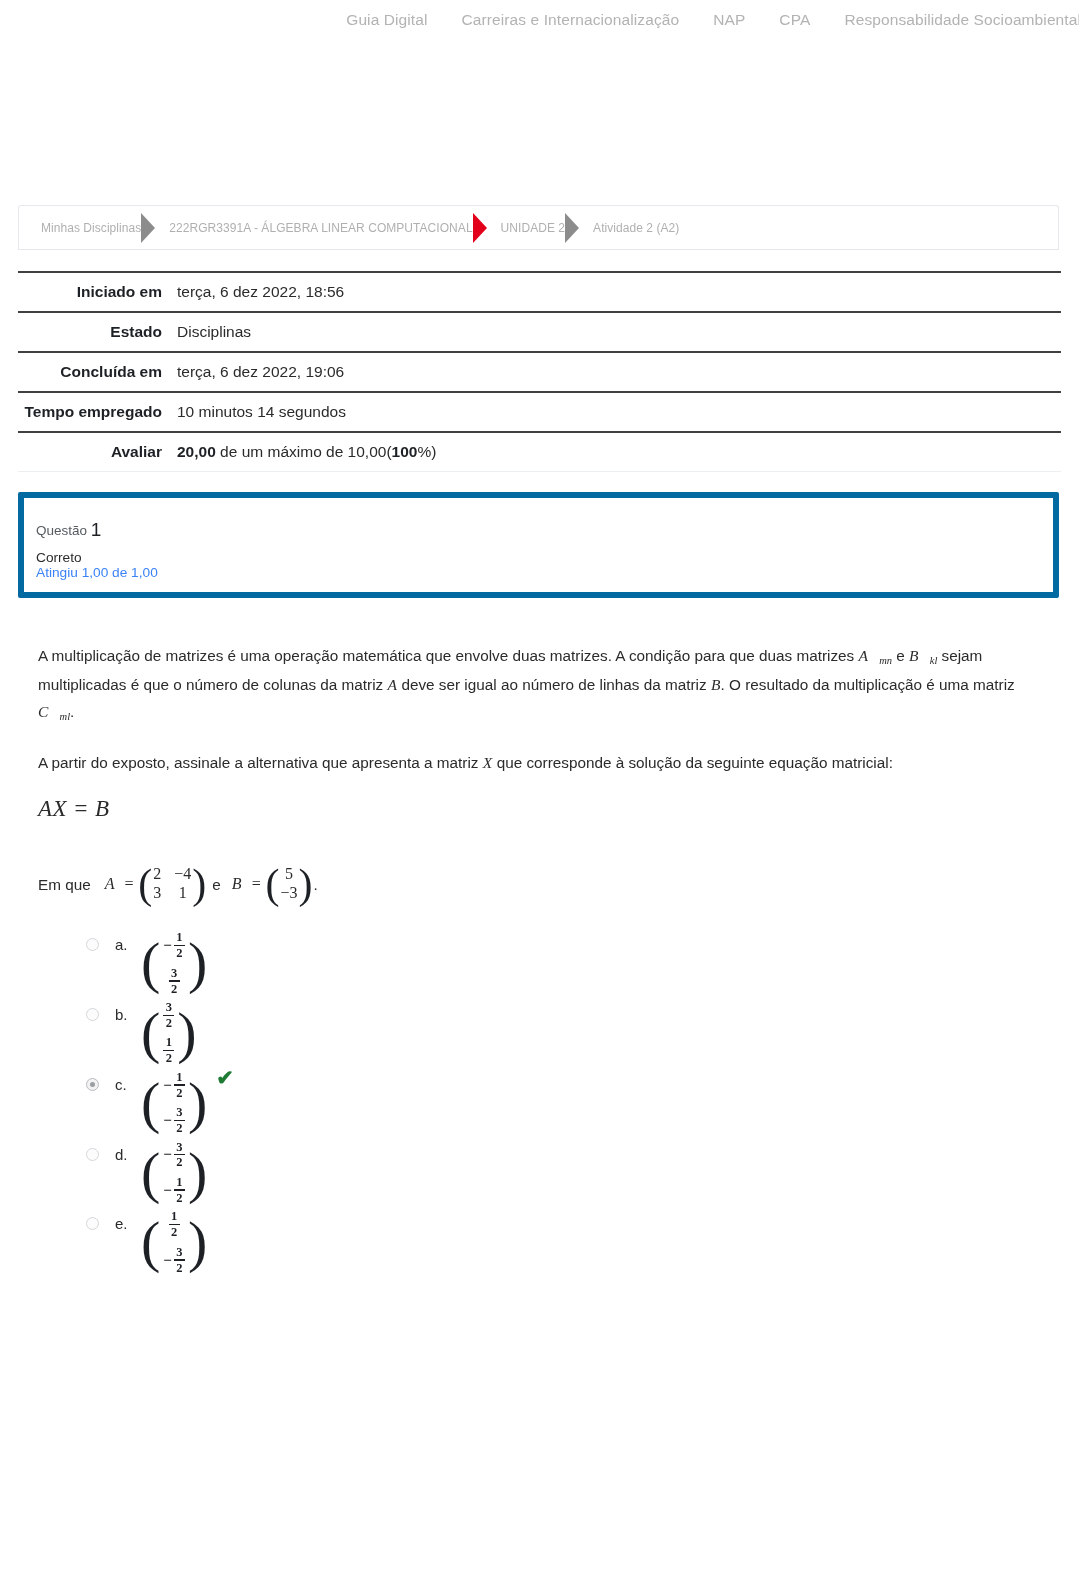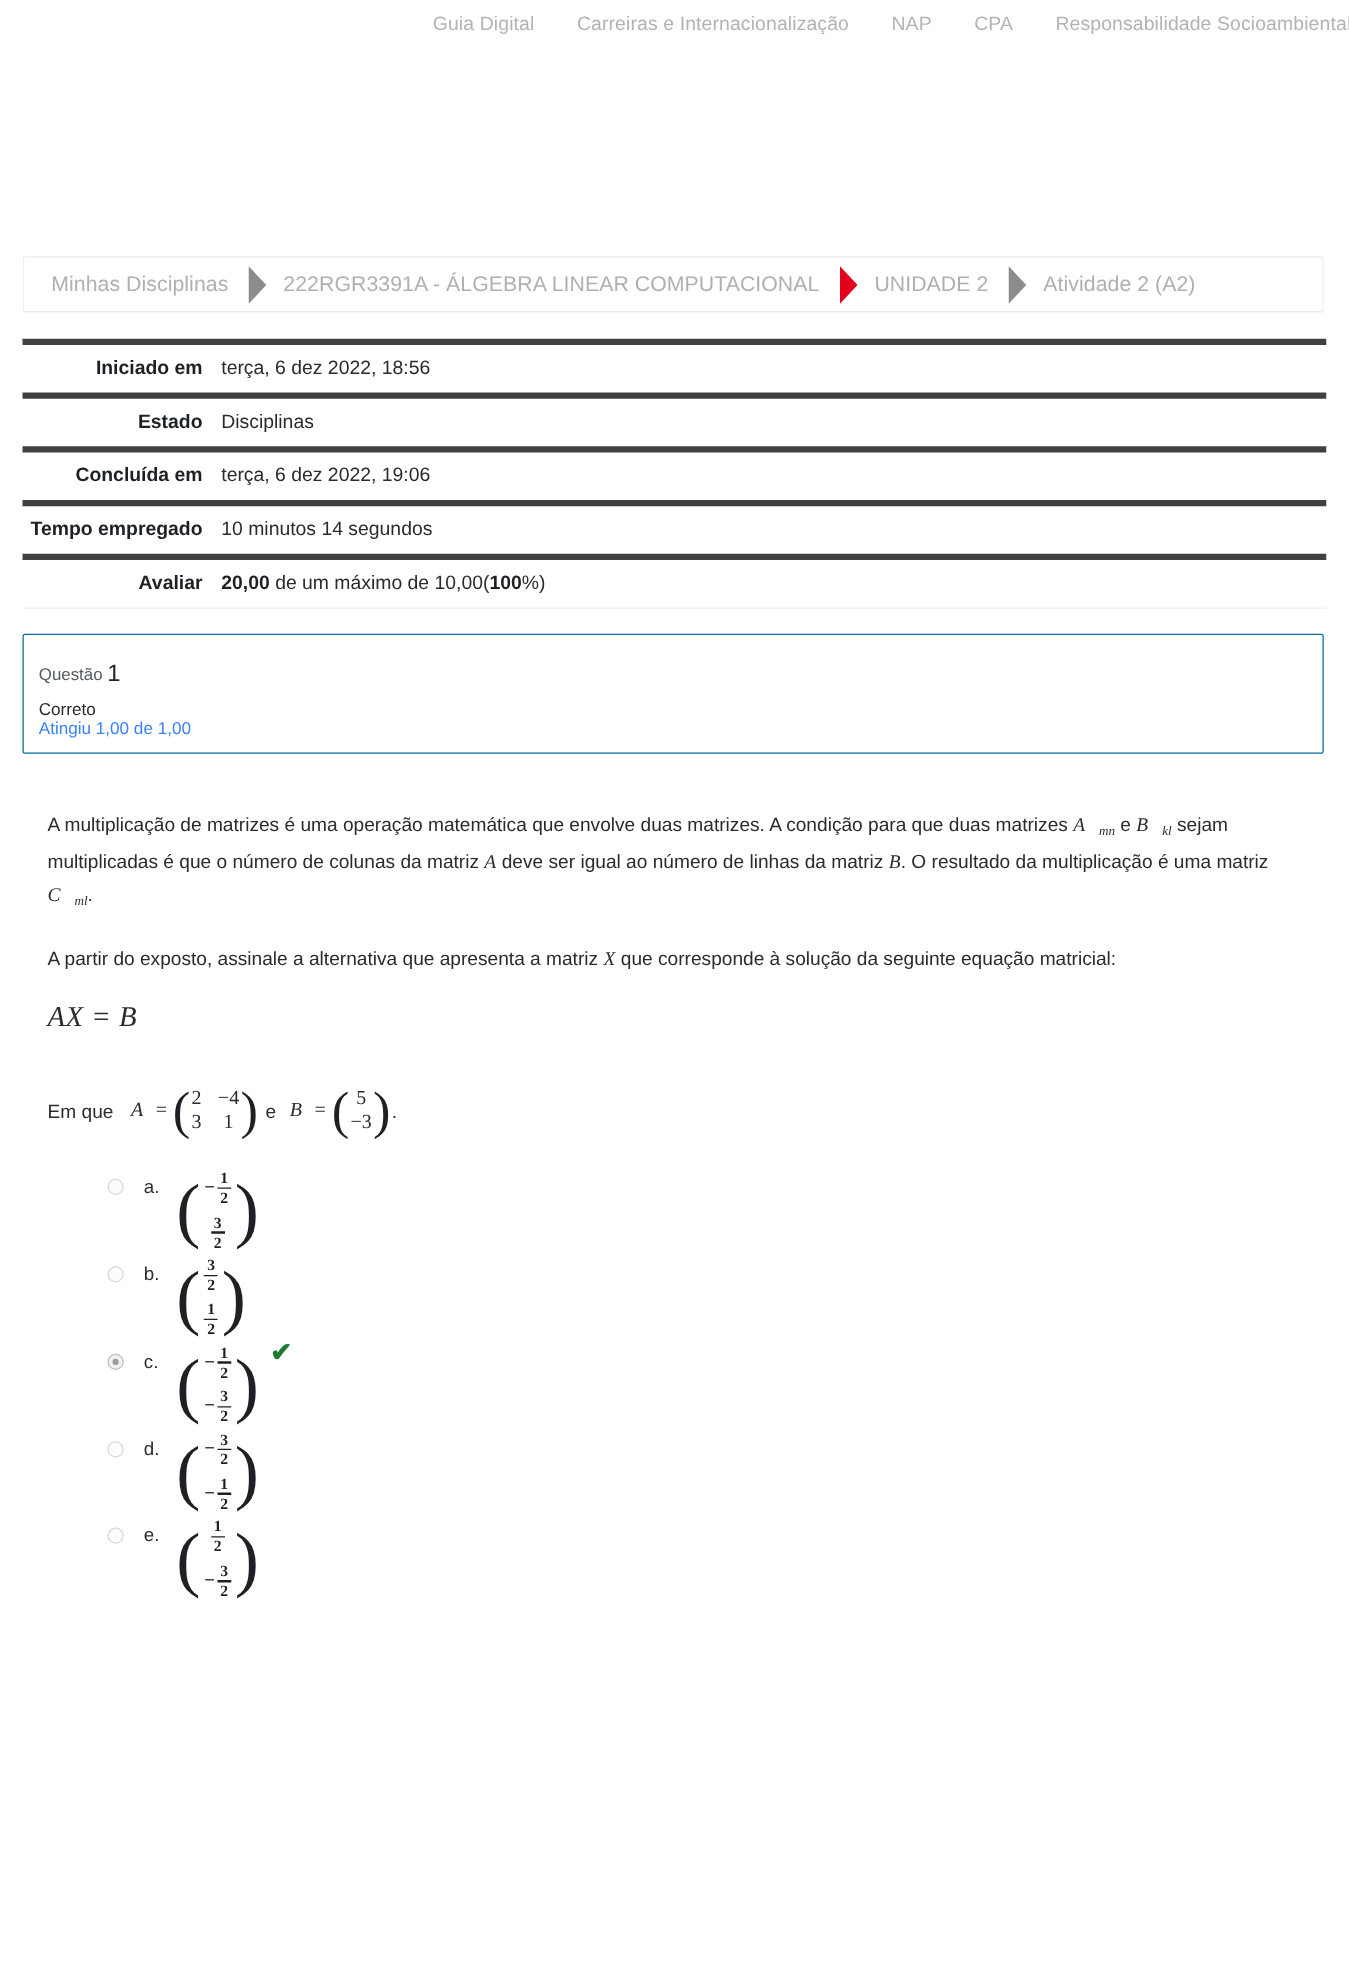--- a/index.html
+++ b/index.html
@@ -42,23 +42,23 @@
     border: 1px solid #e4e8ec;
     border-bottom: none;
     border-radius: 3px 3px 0 0;
     height: 43px;
     display: flex;
     align-items: center;
     background: #fff;
     overflow: hidden;
   }
   .crumb {
-    font-size: 17px;
+    font-size: 12px;
     color: #b0b0b0;
-    padding: 0 16px 0 0;
+    padding: 0 0 0 0;
     letter-spacing: .05px;
     white-space: nowrap;
   }
   .crumb.first { padding-left: 22px; }
   .sep {
     width: 14px;
     height: 30px;
     flex: 0 0 auto;
     margin-right: 14px;
     position: relative;
@@ -80,21 +80,21 @@
     height: 0;
   }
 
   
   .info-table {
     margin: 21px 16px 0 18px;
     border-collapse: collapse;
     width: calc(100% - 36px);
     font-size: 15.5px;
   }
-  .info-table tr { border-top: 5px solid #404040; }
+  .info-table tr { border-top: 2px solid #404040; }
   .info-table tr:last-child { border-bottom: 1px solid #eceff1; }
   .info-table th {
     text-align: right;
     font-weight: bold;
     color: #1d2125;
     padding: 7px 10px 7px 0;
     width: 144px;
     vertical-align: top;
     line-height: 1.55;
   }
@@ -104,21 +104,21 @@
     padding: 7px 0 7px 5px;
     font-weight: normal;
     vertical-align: top;
     line-height: 1.55;
   }
   .grade-b { font-weight: bold; color: #1d2125; }
 
   
   .qbox {
     margin: 20px 20px 0 18px;
-    border: 1px solid #0369a1;
+    border: 6px solid #0369a1;
     border-radius: 2px;
     padding: 13px 0 12px 12px;
     background: #fff;
   }
   .q-line { font-size: 13.5px; color: #555b60; line-height: 2.05; }
   .q-no {
     font-size: 19px;
     color: #1d2125;
     font-weight: normal;
     vertical-align: -1px;

